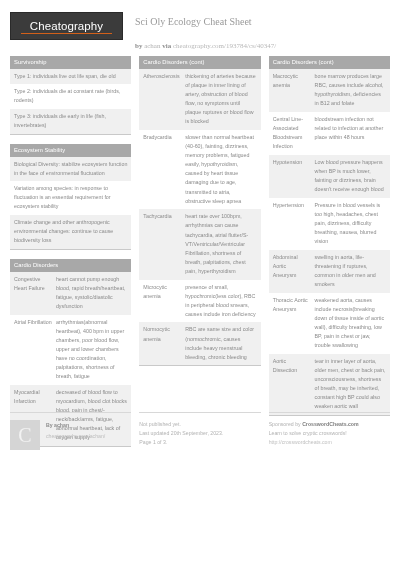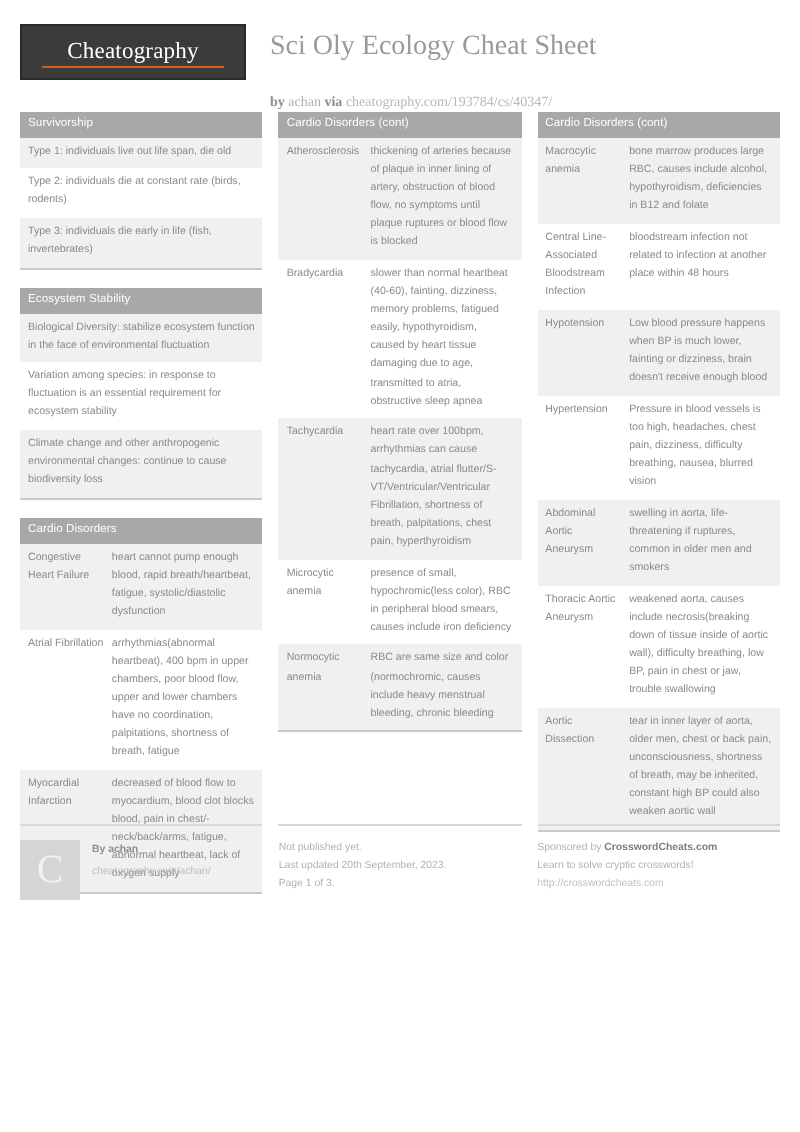--- a/index.html
+++ b/index.html
@@ -35,21 +35,21 @@
     border: 1px solid #2a2a2a;
     display: flex;
     align-items: center;
     justify-content: center;
     flex: 0 0 auto;
     position: relative;
   }
 
   .logo-text {
     color: #ffffff;
-    font-family: Liberation Serif, serif;
+    font-family: Liberation Sans, sans-serif;
     font-size: 11.5px;
     letter-spacing: 0.1px;
     position: relative;
     padding-bottom: 1px;
   }
 
   .logo-underline {
     position: absolute;
     left: 10px;
     right: 10px;
@@ -59,21 +59,21 @@
   }
 
   .header-titles {
     margin-left: 12px;
     padding-top: 3px;
     line-height: 1.35;
   }
 
   .sheet-title {
     font-family: "Liberation Serif", serif;
-    font-size: 14px;
+    font-size: 10px;
     color: #9a9a9a;
     white-space: nowrap;
   }
 
   .sheet-byline {
     font-family: "Liberation Serif", serif;
     font-size: 7px;
     color: #b4b4b4;
     white-space: nowrap;
     margin-top: 13px;

